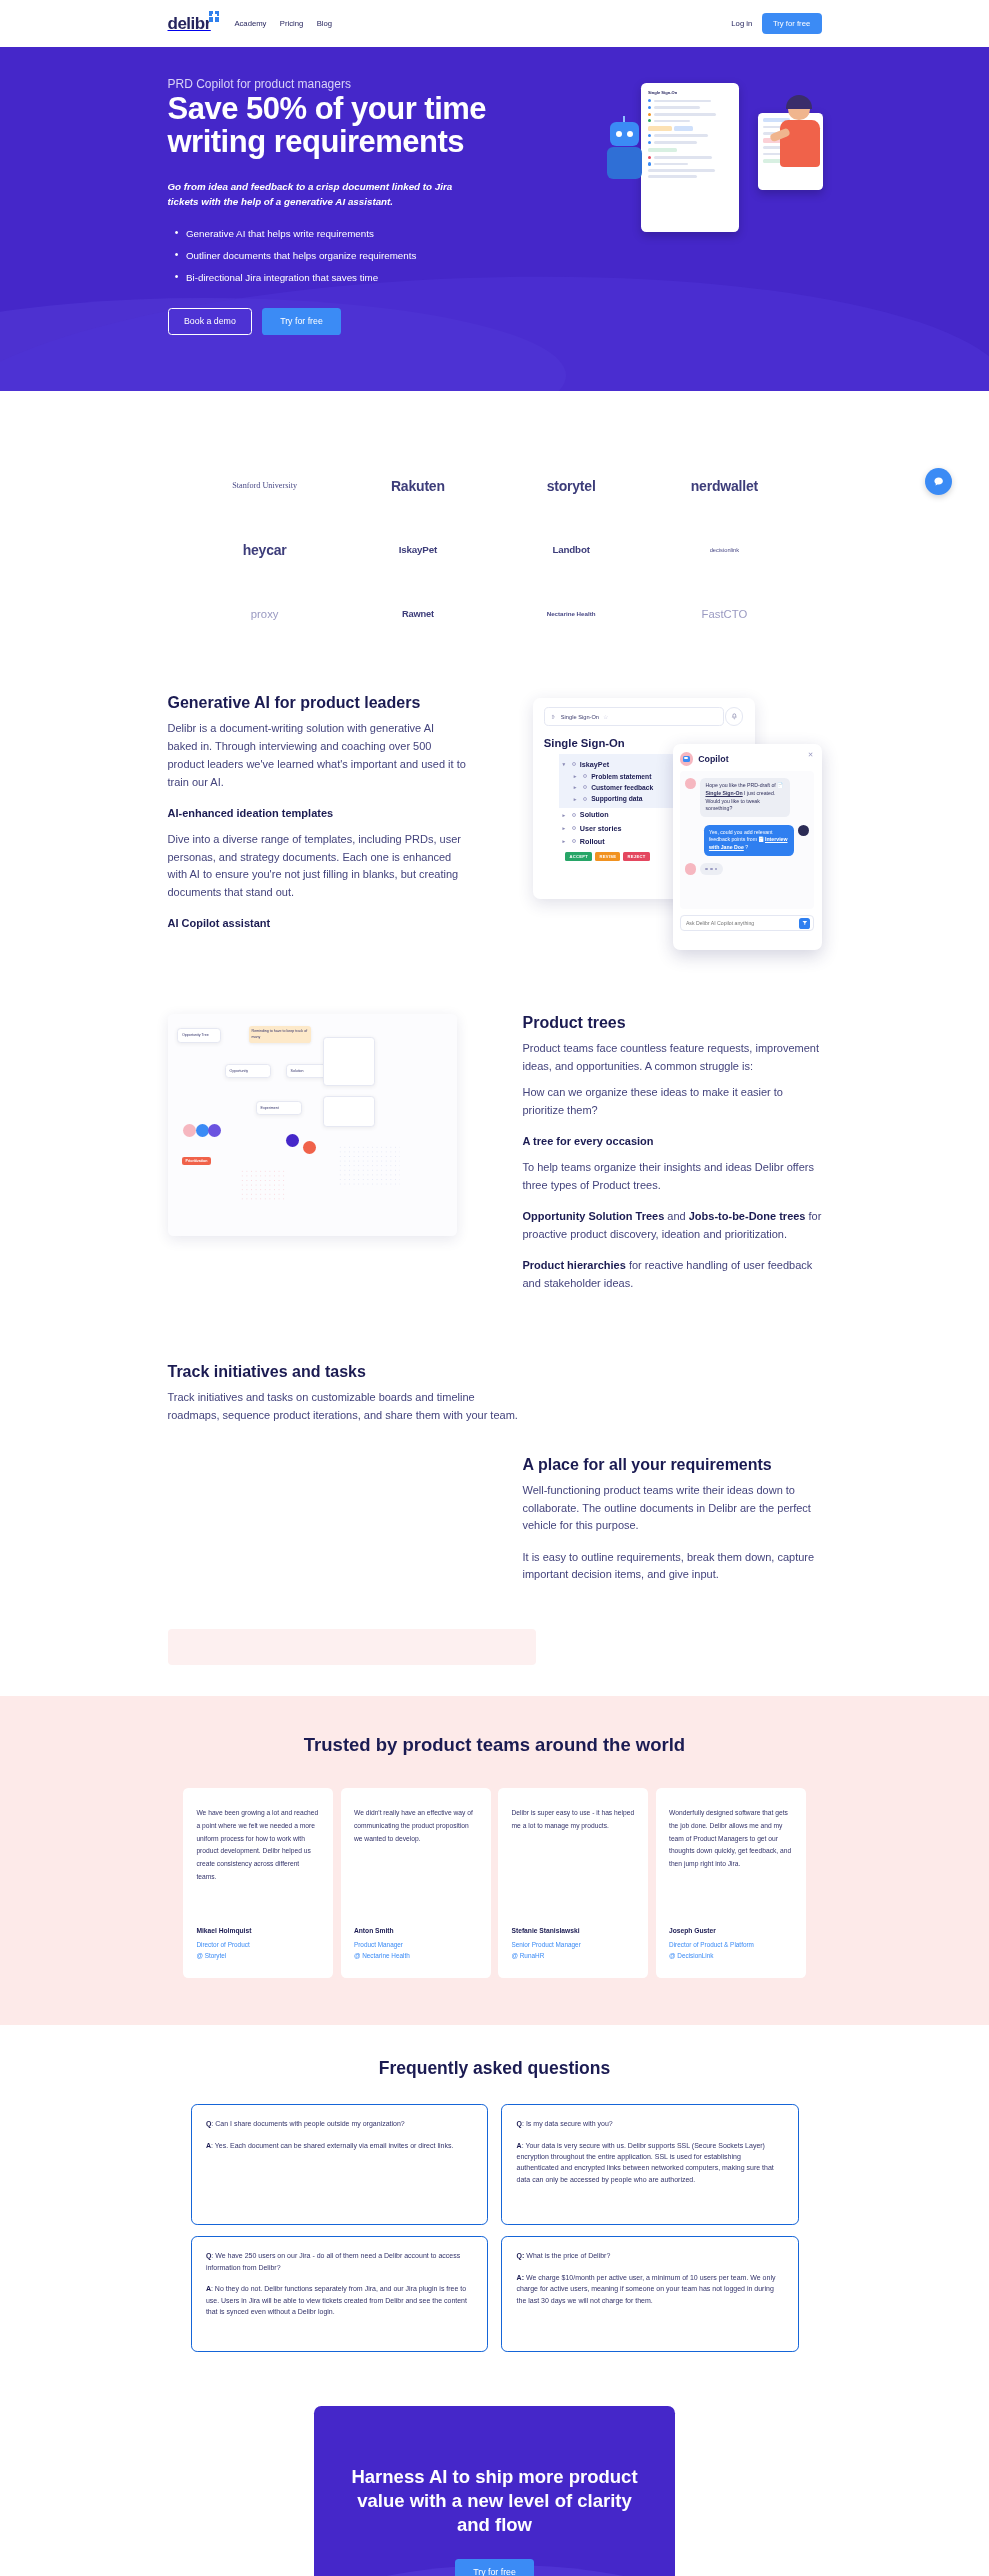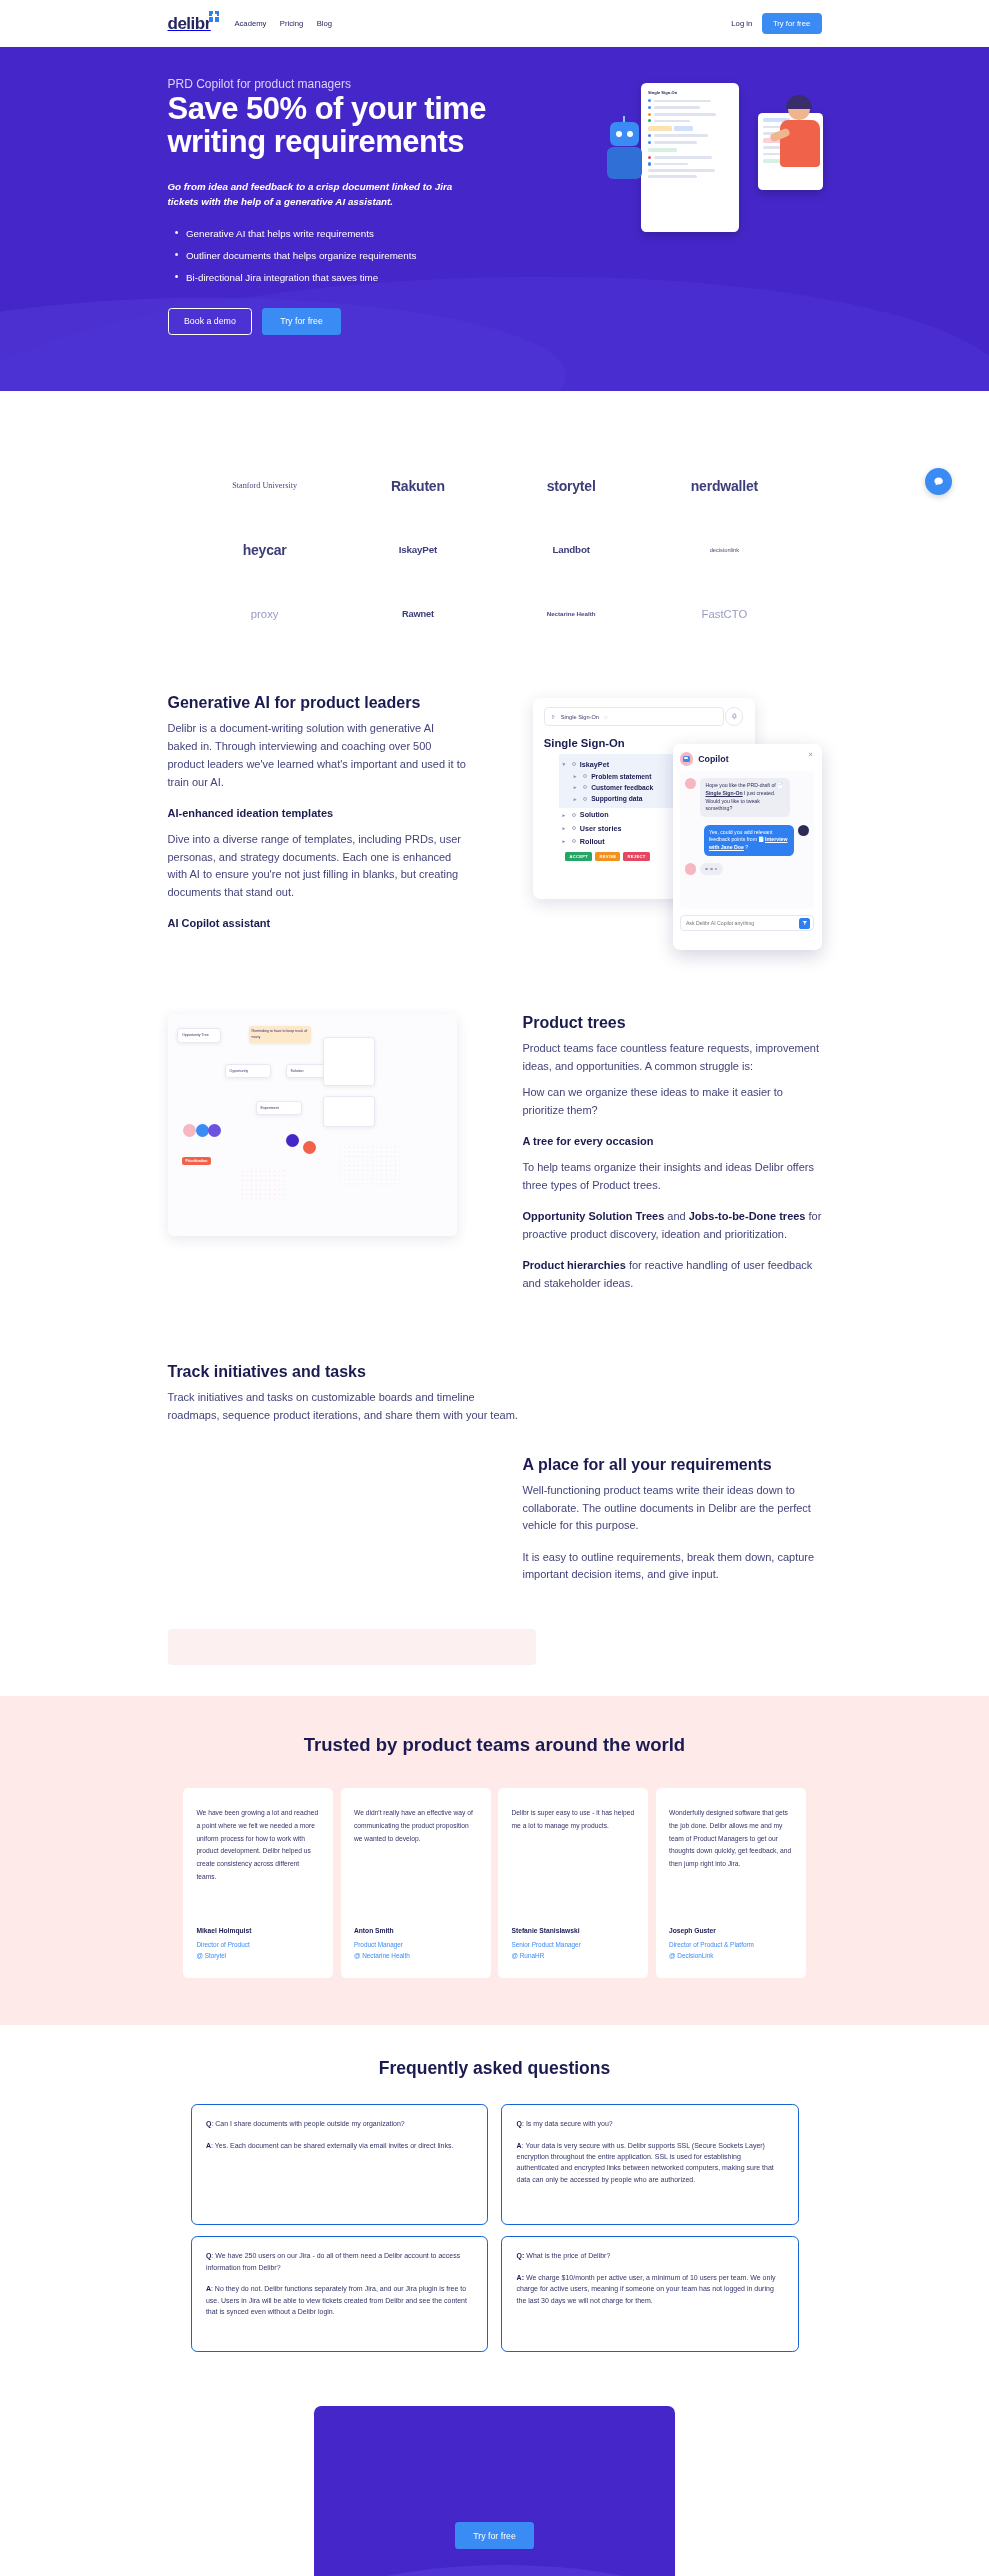--- a/index.html
+++ b/index.html
@@ -616,18 +616,19 @@
       <div class="faq-card" style="min-height:116px;">
         <p class="q"><b>Q:</b><span> What is the price of Delibr?</span></p>
         <p><b>A:</b><span> We charge $10/month per active user, a minimum of 10 users per team. We only charge for active users, meaning if someone on your team has not logged in during the last 30 days we will not charge for them.</span></p>
       </div>
     </div>
   </div>
 
   <div class="cta-wrap">
     <div class="cta">
       <div class="cwave"></div>
+      <h2>Harness AI to ship more product value with a new level of clarity and flow</h2>
       <button class="btn-hero-blue">Try for free</button>
     </div>
   </div>
 
 </div>
 
 
 </body></html>

